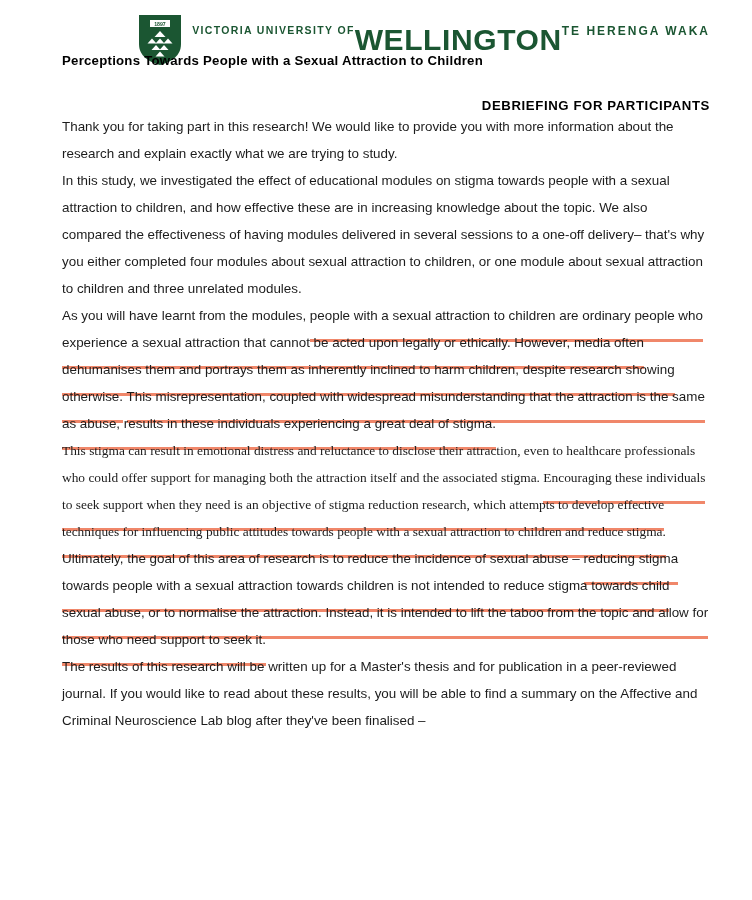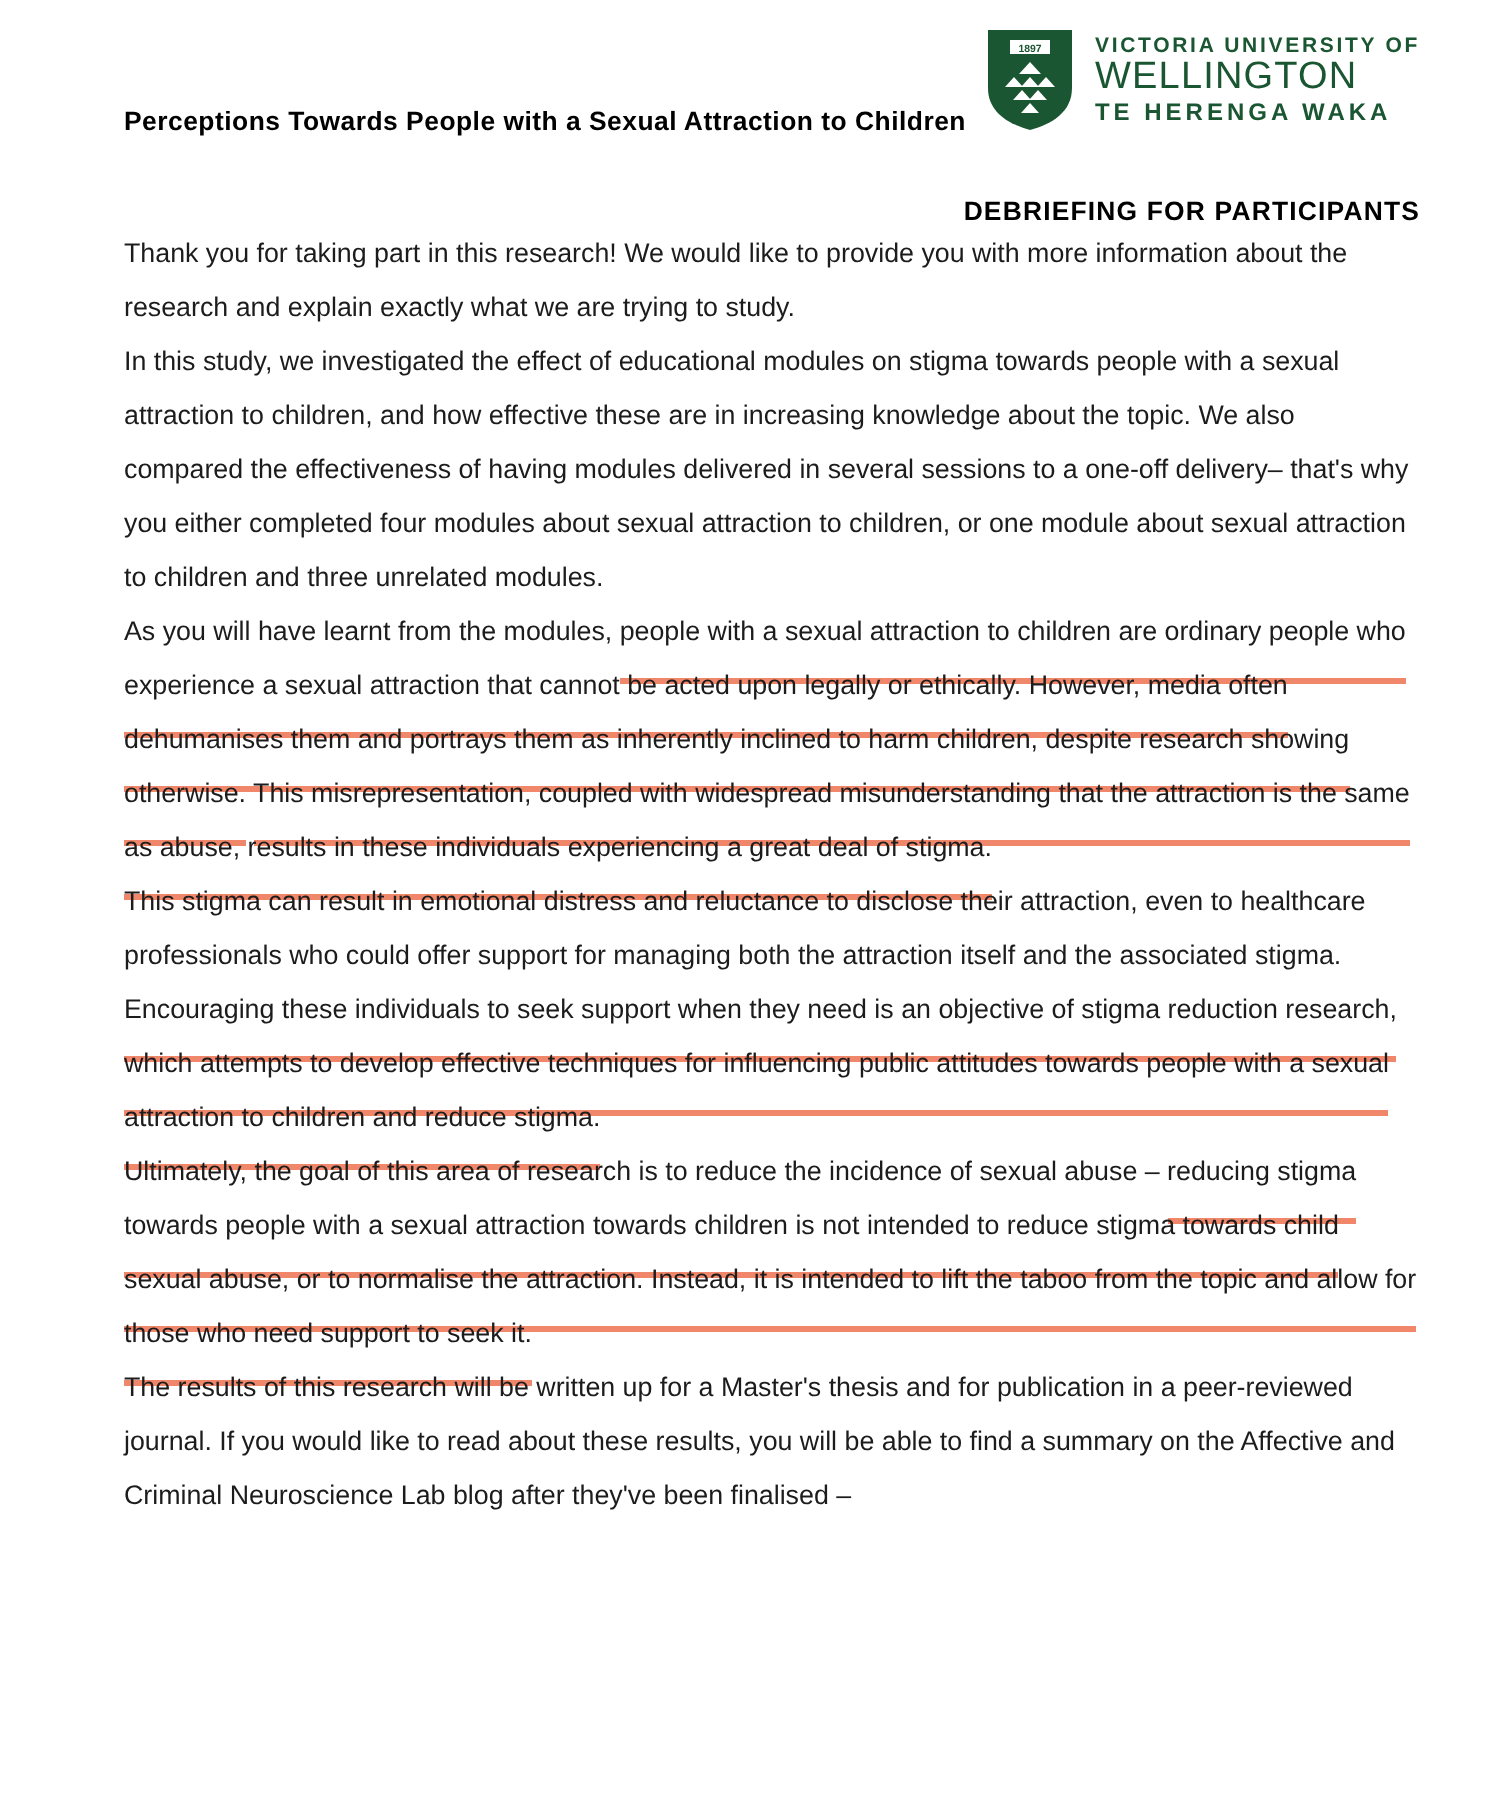--- a/index.html
+++ b/index.html
@@ -27,33 +27,32 @@
   }
   .shield {
     width: 44px;
     height: 52px;
     position: relative;
     flex: none;
   }
   .shield svg { display: block; }
   .logo-wordmark {
     display: flex;
-    flex-direction: column;
     justify-content: space-between;
     color: #1b5632;
   }
   .logo-line1 {
     font-size: 10.5px;
     font-weight: bold;
     letter-spacing: 1.35px;
     line-height: 1.15;
   }
   .logo-line2 {
-    font-size: 19px;
-    font-weight: normal;
+    font-size: 30px;
+    font-weight: bold;
     letter-spacing: 0.6px;
     line-height: 1.08;
   }
   .logo-line3 {
     font-size: 12px;
     font-weight: bold;
     letter-spacing: 2.0px;
     line-height: 1.2;
   }
 
@@ -83,21 +82,21 @@
   p.para {
     font-size: 13.4px;
     line-height: 27px;
     margin: 0;
     color: #1c1c1c;
     text-align: left;
   }
   .p1 { margin-top: 48px; }
   .p2 { margin-top: 26px; }
   .p3 { margin-top: 26px; }
-  .p4 { margin-top: 26px; }
+  .p4 { margin-top: 26px; font-family: Liberation Serif, serif; }
   .p5 { margin-top: 27px; }
   .p6 { margin-top: 27px; }
 
   
   .hl {
     background-image: linear-gradient(to top, #f0876a 0px, #f0876a 3px, transparent 3px);
     background-repeat: repeat-x;
     background-position: 0 100%;
     padding-bottom: 19px;
     box-decoration-break: clone;

